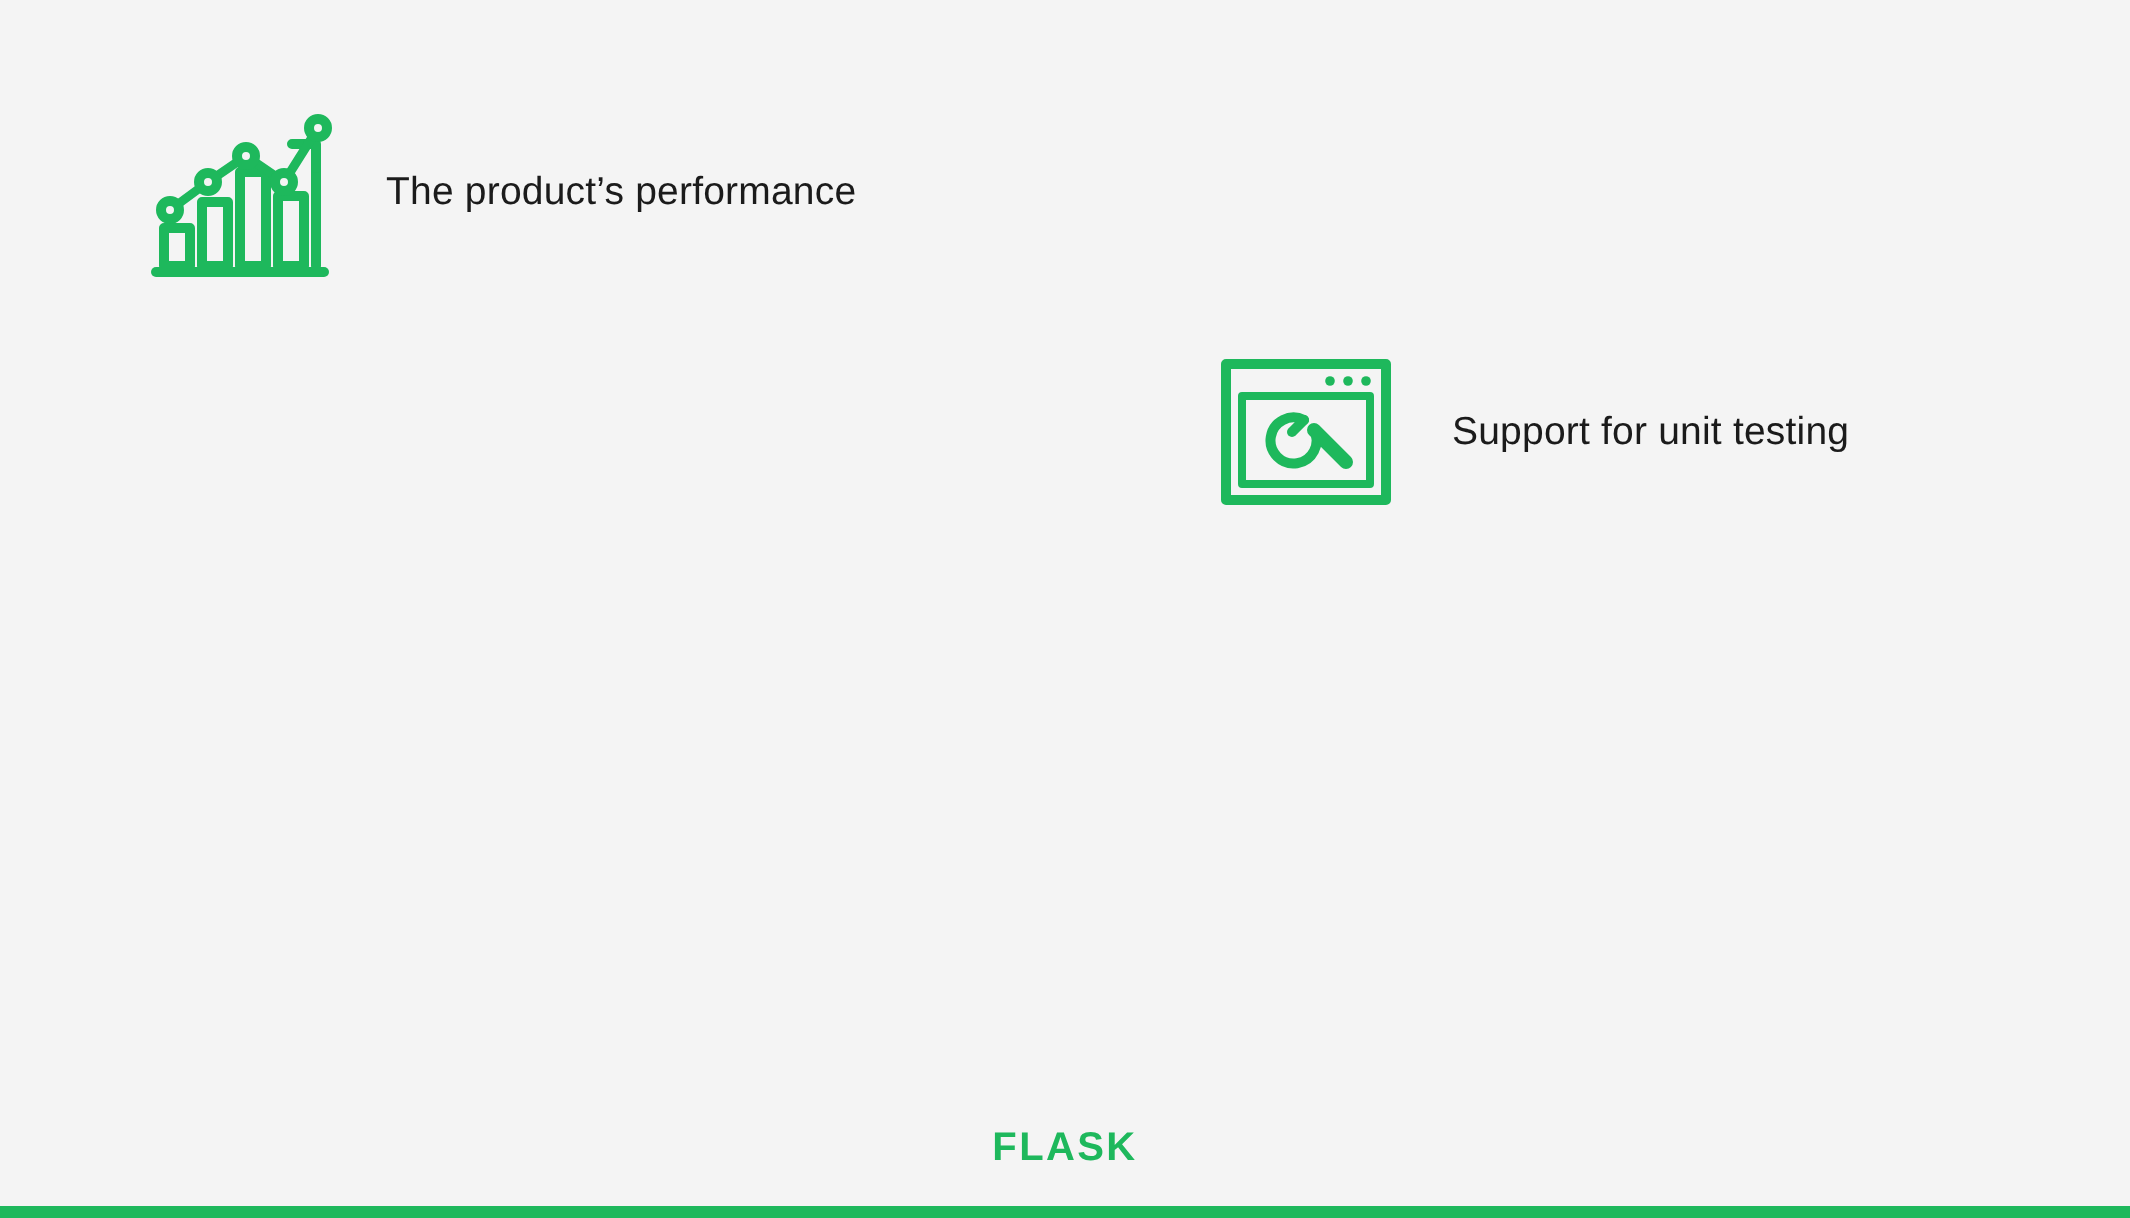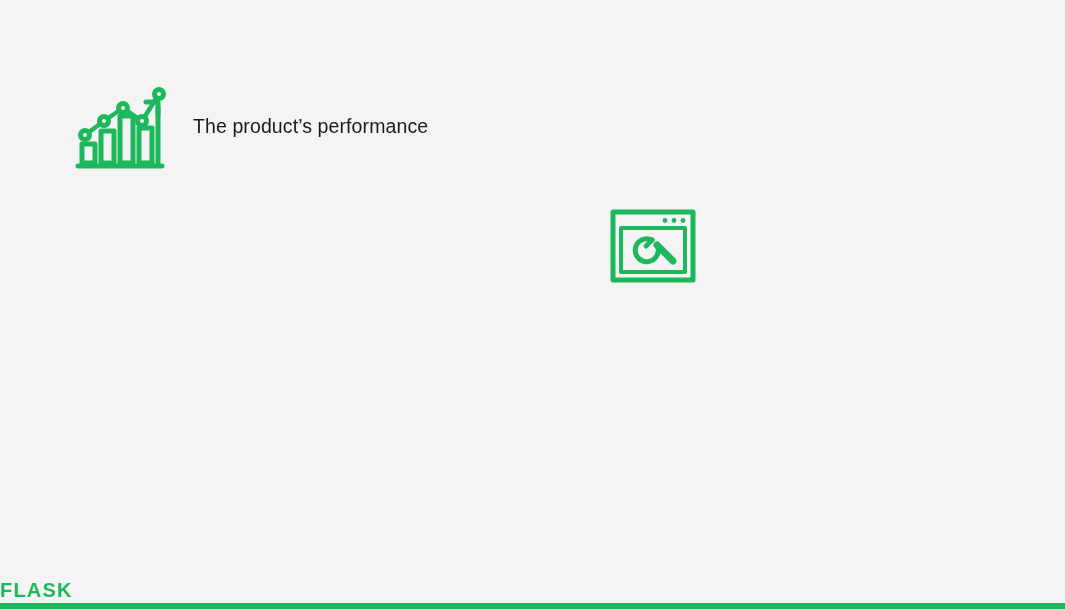--- a/index.html
+++ b/index.html
@@ -20,21 +20,21 @@
     left: 0; top: 0;
     width: 1065px;
     height: 609px;
     background: #f4f4f4;
   }
 
   
   .features {
     position: absolute;
     left: 0;
-    top: 66px;
+    top: 36px;
     width: 958px;
     display: grid;
     grid-template-columns: 533px 532px;
     grid-template-rows: 120px 120px 120px;
   }
 
   .feature {
     display: flex;
     align-items: center;
     box-sizing: border-box;
@@ -60,26 +60,25 @@
     letter-spacing: 0.1px;
     white-space: pre-line;
   }
 
   
   .brand {
     position: absolute;
     left: 0;
     top: 563px;
     width: 1065px;
-    text-align: left;
+    text-align: center;
     color: #1eb85c;
     font-size: 20px;
     font-weight: bold;
     letter-spacing: 1.2px;
-    margin-top: 16px;
   }
 
   .bottom-bar {
     position: absolute;
     left: 0;
     top: 603px;
     width: 1065px;
     height: 6px;
     background: #1eb85c;
   }
@@ -137,20 +136,21 @@
           <circle cx="58" cy="20.5" r="2.4" fill="#1eb85c" stroke="none"></circle>
           <circle cx="67" cy="20.5" r="2.4" fill="#1eb85c" stroke="none"></circle>
           <circle cx="76" cy="20.5" r="2.4" fill="#1eb85c" stroke="none"></circle>
 
           <path d="M45 40 a11.5 11.5 0 1 0 5 5" stroke-width="5"></path>
           <path d="M45 40 L39 46" stroke-width="5"></path>
 
           <path d="M50 45 L66 61" stroke-width="7"></path>
         </svg>
       </div>
+      <div class="feature-label">Support for unit testing</div>
     </div>
 
     <div class="feature col-right">
       
       
     </div>
 
   </div>
 
   <div class="brand">FLASK</div>

